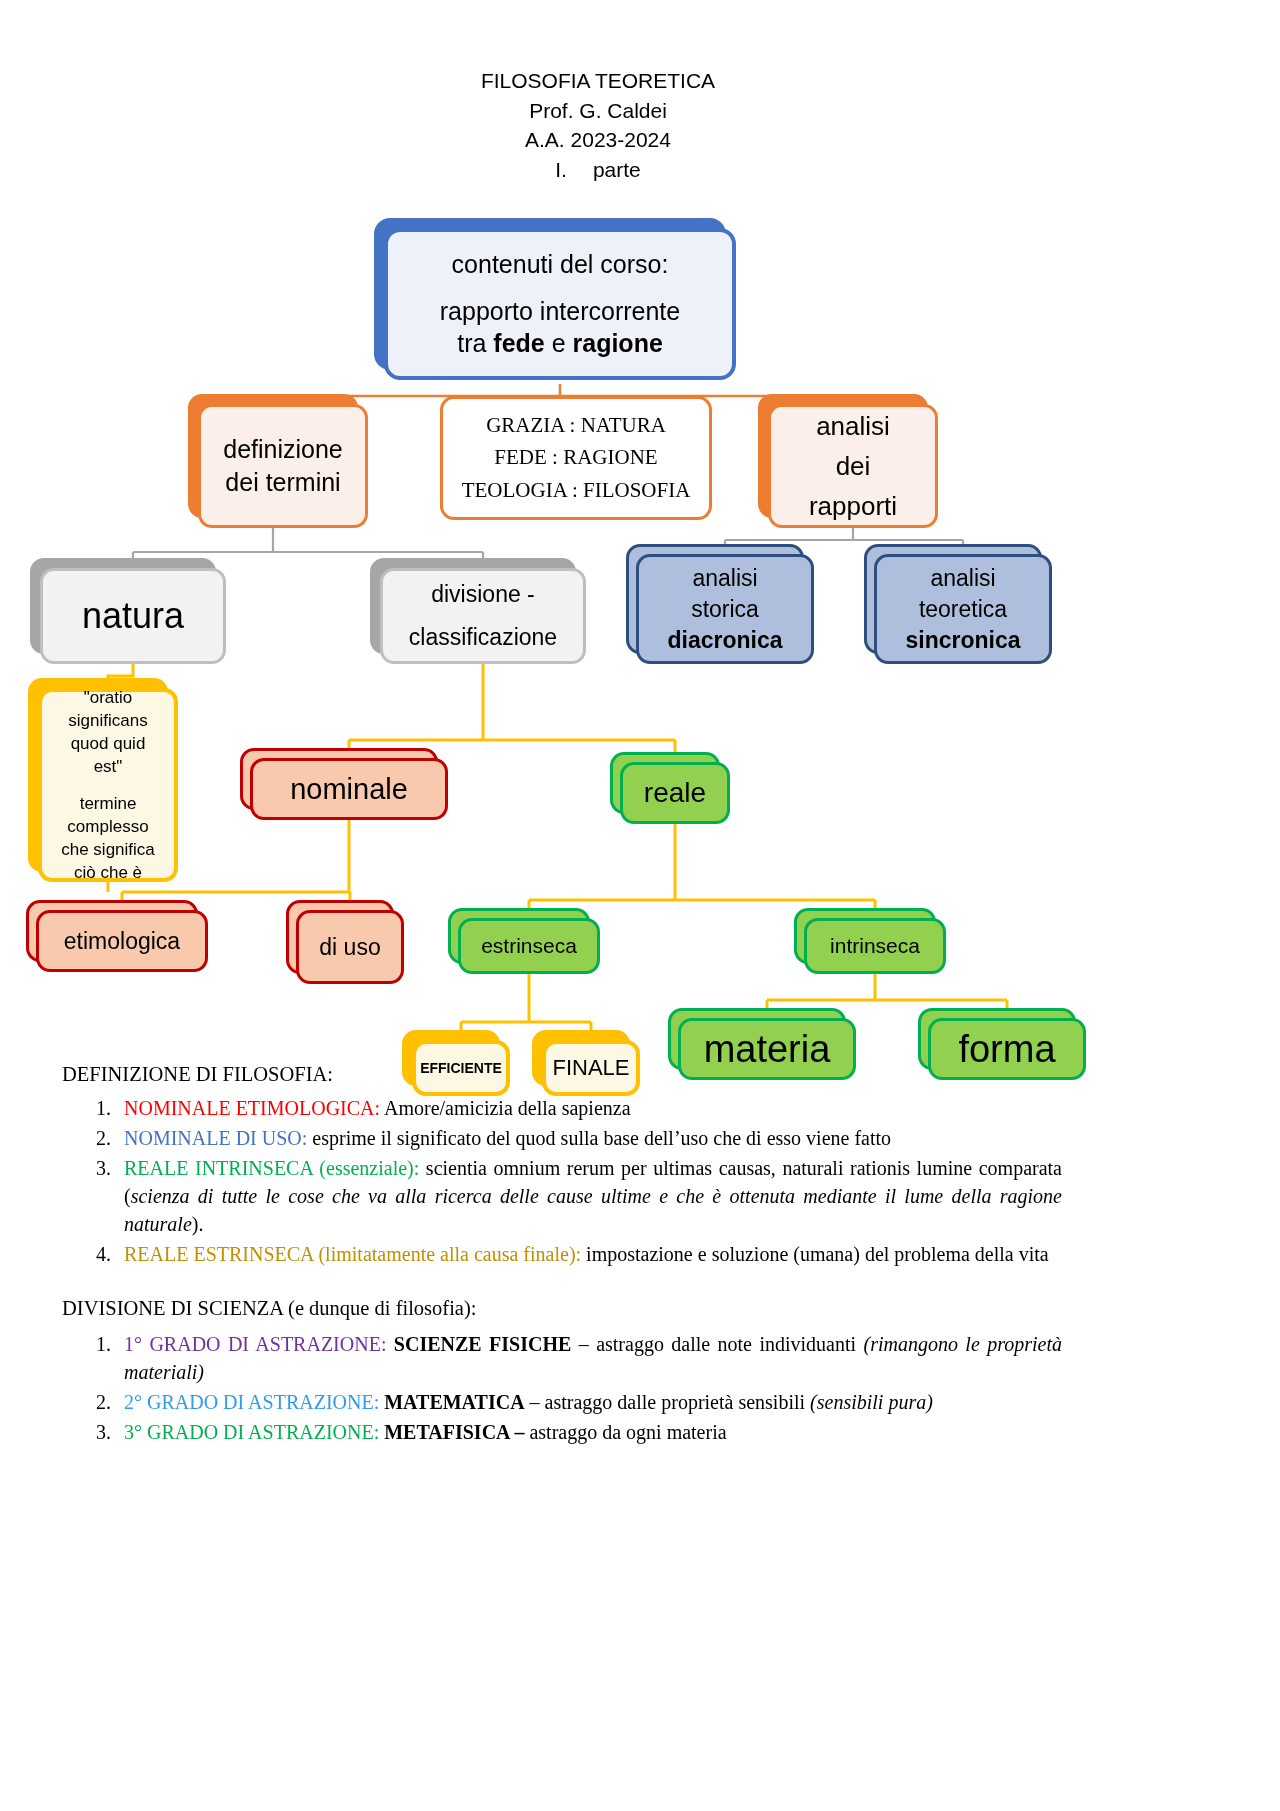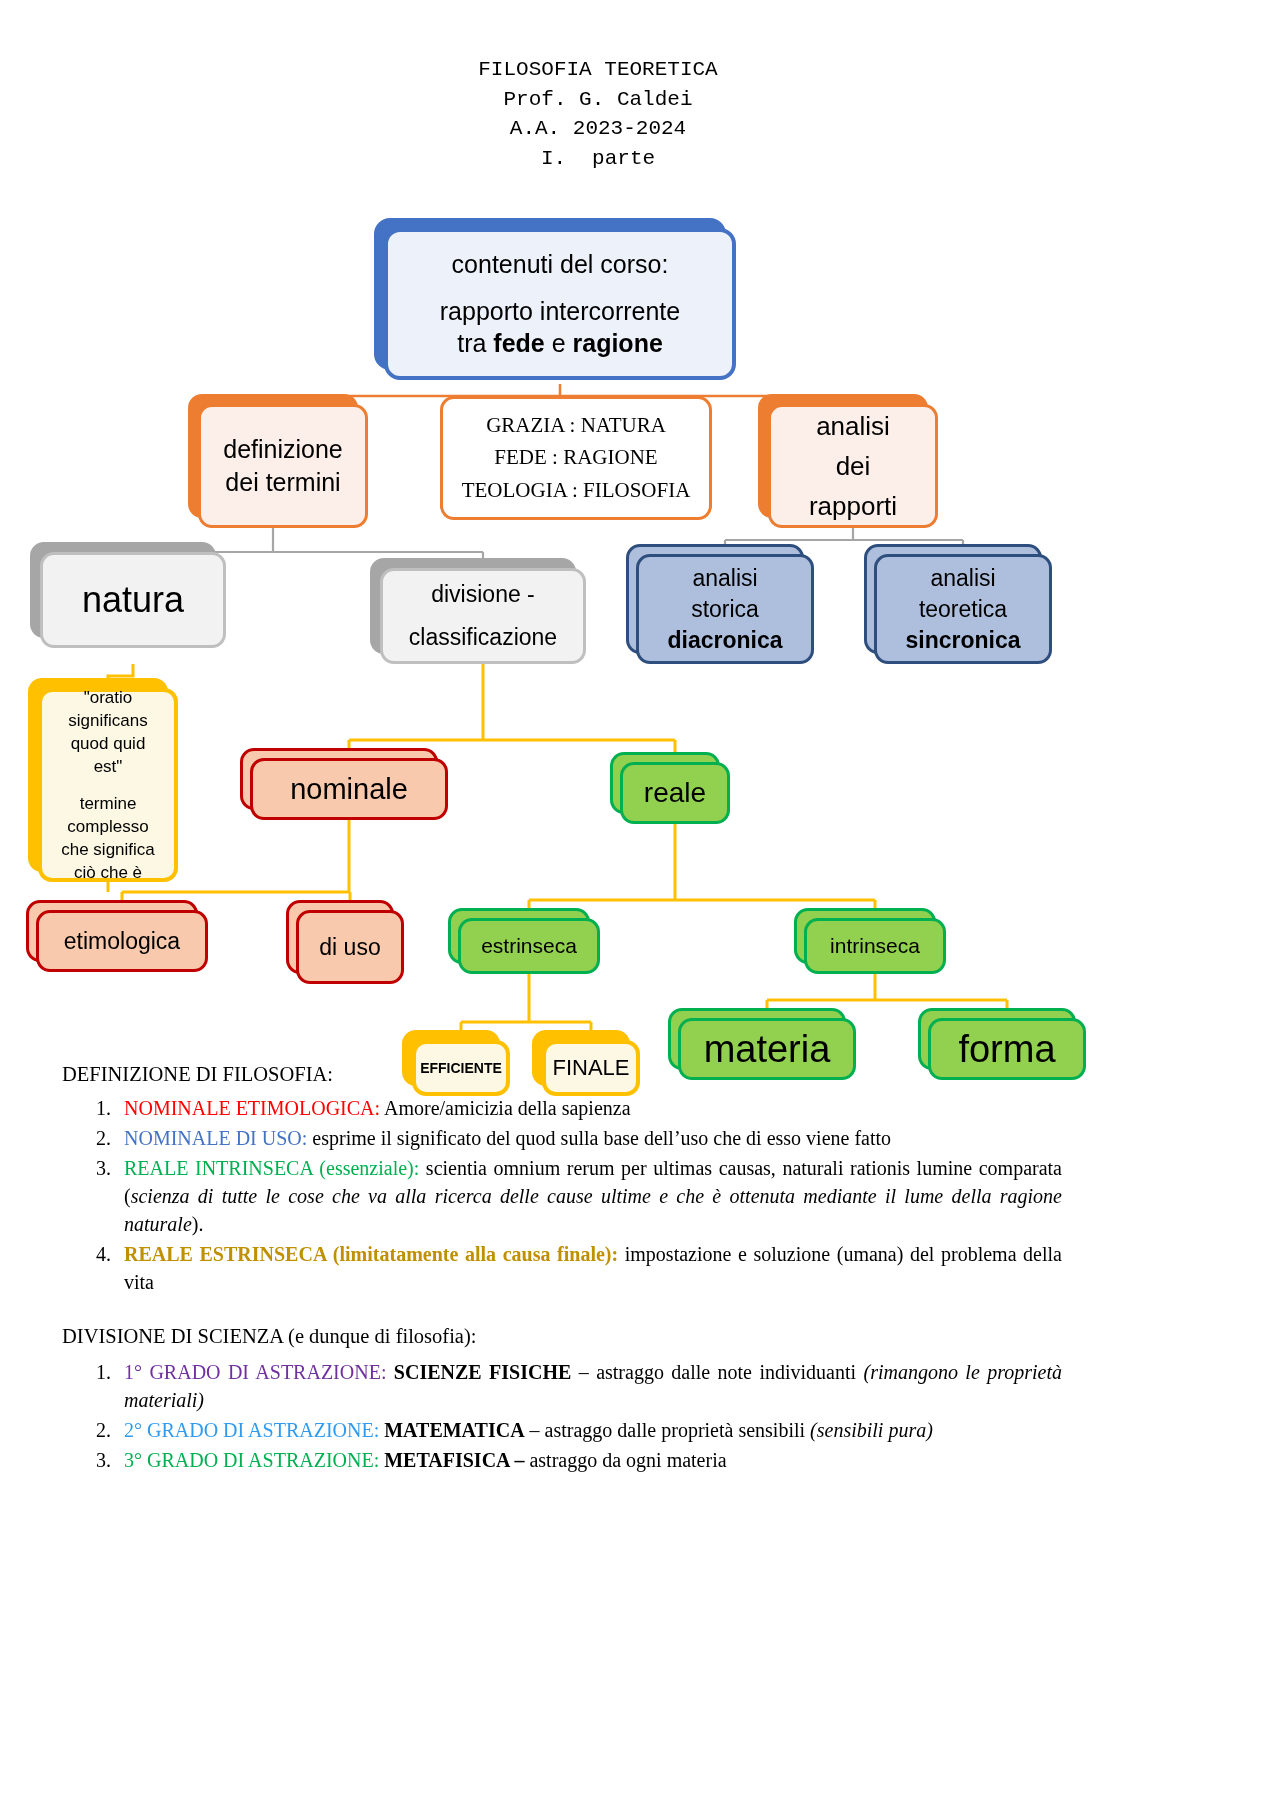--- a/index.html
+++ b/index.html
@@ -12,25 +12,25 @@
     height: 1811px;
     position: relative;
     font-family: "Liberation Serif", serif;
     color: #000;
     overflow: hidden;
   }
 
   
   .doc-header {
     position: absolute;
-    top: 55px;
+    top: 66px;
     left: 0;
     width: 1196px;
     text-align: center;
-    font-family: Liberation Mono, monospace;
+    font-family: Liberation Sans, sans-serif;
     font-size: 21px;
     line-height: 29.5px;
   }
   .doc-header .hline { display:block; }
   .doc-header .part-line {
     display: block;
     text-align: center;
   }
   .doc-header .part-line .numeral { letter-spacing: 0; }
   .doc-header .part-line .gap { display:inline-block; width: 26px; }
@@ -130,21 +130,21 @@
 
   #node-analisi-rapporti { left: 768px; top: 404px; width: 170px; height: 124px; }
   #node-analisi-rapporti .front { font-size: 26px; line-height: 40px; }
 
   #node-analisi-storica { left: 636px; top: 554px; width: 178px; height: 110px; }
   #node-analisi-storica .front { font-size: 23px; line-height: 31px; }
   #node-analisi-teorica { left: 874px; top: 554px; width: 178px; height: 110px; }
   #node-analisi-teorica .front { font-size: 23px; line-height: 31px; }
   .node .strongline { font-weight: bold; }
 
-  #node-natura { left: 40px; top: 552px; width: 186px; height: 96px; }
+  #node-natura { left: 40px; top: 568px; width: 186px; height: 96px; }
   #node-natura .front { font-size: 36px; }
 
   #node-divisione { left: 380px; top: 568px; width: 206px; height: 96px; }
   #node-divisione .front { font-size: 23px; line-height: 31px; gap: 12px; }
 
   #node-oratio { left: 38px; top: 688px; width: 140px; height: 194px; }
   #node-oratio .front { font-size: 17px; line-height: 23px; padding: 6px 5px; justify-content: center; }
   #node-oratio .para2 { margin-top: 14px; }
 
   #node-nominale { left: 250px; top: 758px; width: 198px; height: 62px; }
@@ -426,21 +426,21 @@
 </div>
 
 <div class="body-text">
 
   <div class="sec1">
     <p class="section-head">DEFINIZIONE DI FILOSOFIA:</p>
     <ol class="num-list" id="list-definizione">
         <li><span style="color: rgb(255, 0, 0);">NOMINALE ETIMOLOGICA:</span><span> Amore/amicizia della sapienza</span></li>
         <li><span style="color: rgb(68, 114, 196);">NOMINALE DI USO:</span><span> esprime il significato del quod sulla base dell’uso che di esso viene fatto</span></li>
         <li><span style="color: rgb(0, 176, 80);">REALE  INTRINSECA (essenziale):</span><span> scientia omnium rerum per ultimas causas, naturali rationis lumine comparata (</span><i>scienza di tutte le cose che va alla ricerca delle cause ultime e che è ottenuta mediante il lume della ragione naturale</i><span>).</span></li>
-        <li><span style="color: rgb(191, 144, 0); font-weight: bold;">REALE  ESTRINSECA (limitatamente alla causa finale):</span><span> impostazione e soluzione (umana) del problema della vita</span></li>
+        <li><span style="color: rgb(191, 144, 0);">REALE  ESTRINSECA (limitatamente alla causa finale):</span><span> impostazione e soluzione (umana) del problema della vita</span></li>
       </ol>
   </div>
 
   <div class="sec2">
     <p class="section-head">DIVISIONE DI SCIENZA (e dunque di filosofia):</p>
     <ol class="num-list" id="list-divisione">
         <li><span style="color: rgb(112, 48, 160);">1° GRADO DI ASTRAZIONE:</span><b> SCIENZE FISICHE</b><span> – astraggo dalle note individuanti </span><i>(rimangono le proprietà materiali)</i></li>
         <li><span style="color: rgb(46, 155, 240);">2° GRADO DI ASTRAZIONE:</span><b> MATEMATICA</b><span> – astraggo dalle proprietà sensibili </span><i>(sensibili pura)</i></li>
         <li><span style="color: rgb(0, 176, 80);">3° GRADO DI ASTRAZIONE:</span><b> METAFISICA –</b><span> astraggo da ogni materia</span></li>
       </ol>

